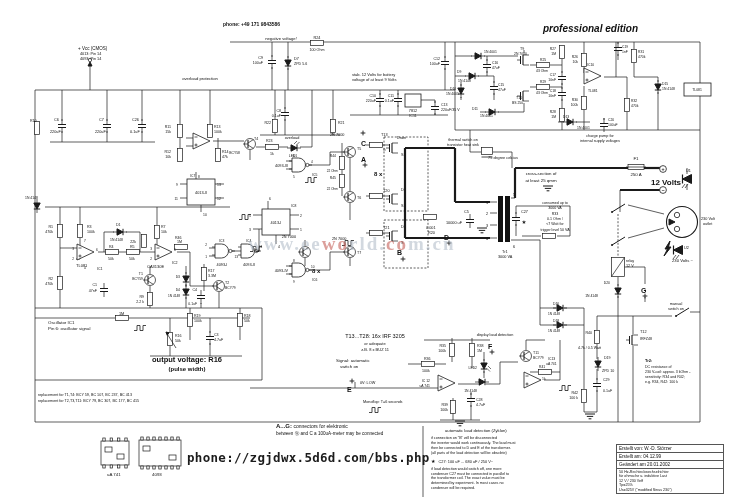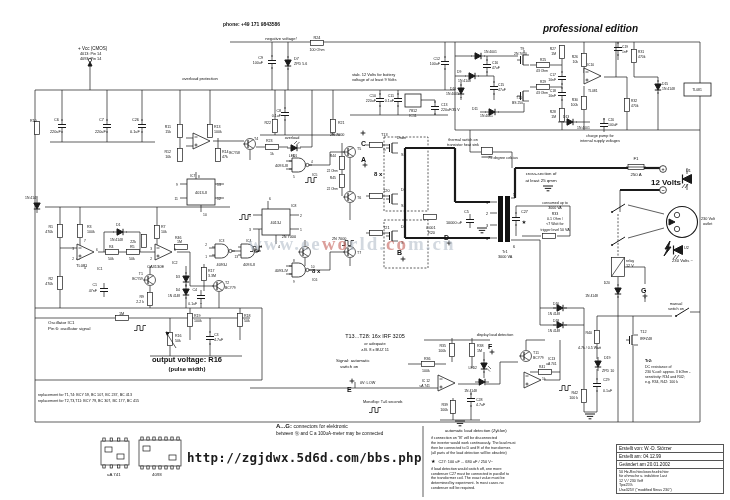--- a/index.html
+++ b/index.html
@@ -1317,21 +1317,21 @@
       <text x="539" y="368" font-size="3.4" fill="#111">R41</text>
       <text x="542" y="380" font-size="3.4" fill="#111">1k</text>
       <text x="548" y="360" font-size="3.4" fill="#111">IC13</text>
       <text x="546" y="365" font-size="3.4" fill="#111">uA 741</text>
       <text x="107" y="476" font-size="4.4" fill="#111">uA 741</text>
       <text x="152" y="476" font-size="4.4" fill="#111">4093</text>
     </svg>
   <div class="phone">phone: +49 171 9843586</div>
   <div class="edition">professional edition</div>
   <div class="watermark" id="wm"><span>w</span><span>w</span><span>w</span><span>.</span><span>e</span><span>e</span><span class="red">w</span><span class="red">o</span><span>r</span><span>l</span><span>d</span><span>.</span><span class="red">c</span><span class="red">o</span><span>m</span><span>.</span><span>c</span><span>n</span></div>
-  <div class="url">http://zgjdwx.5d6d.com/bbs.php</div>
+  <div class="url">phone://zgjdwx.5d6d.com/bbs.php</div>
 
   <div class="conn-note">
     <div class="cn1"><b>A...G:</b>
       <span>connectors for elektronic</span></div>
     <div class="cn2">between Ⓐ and C a 100uA-meter may be connected</div>
   </div>
 
   <div class="side-notes">
     <div class="sn-title">automatic load detection (Zyklon)</div>
     <div>

